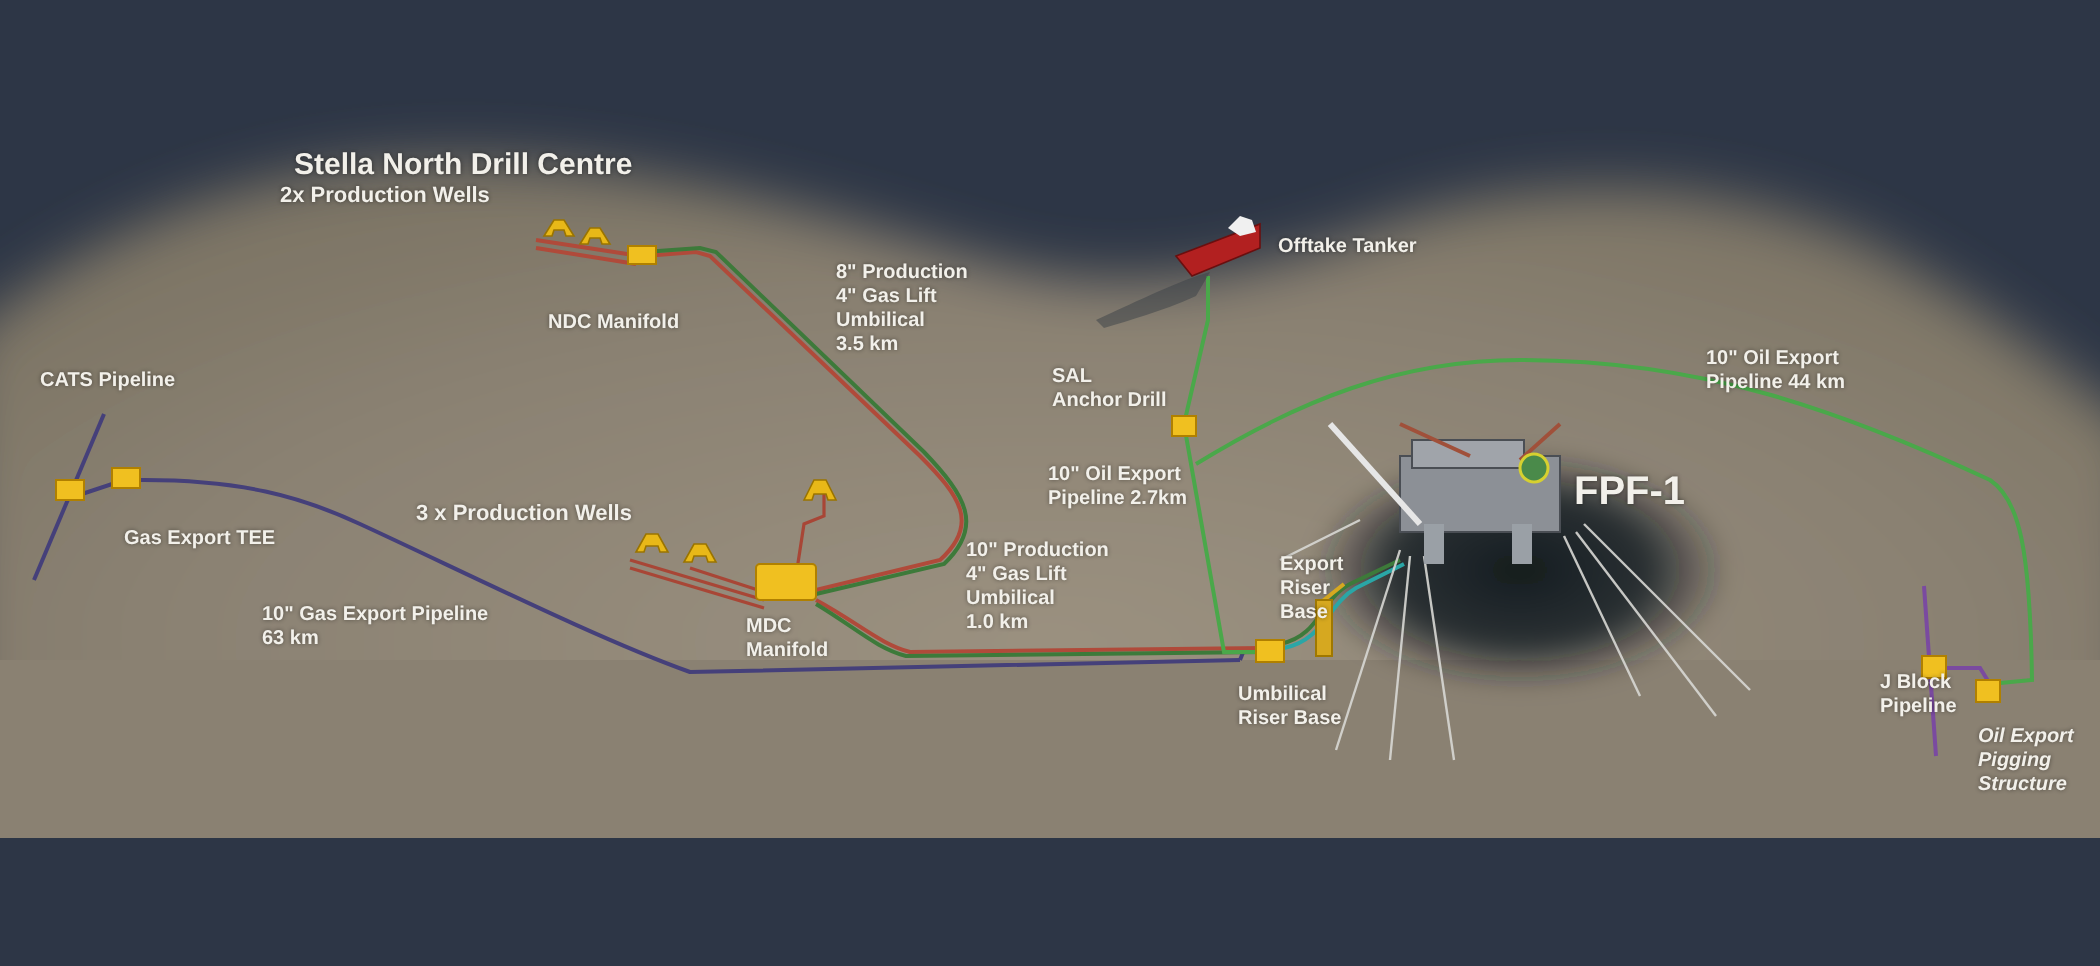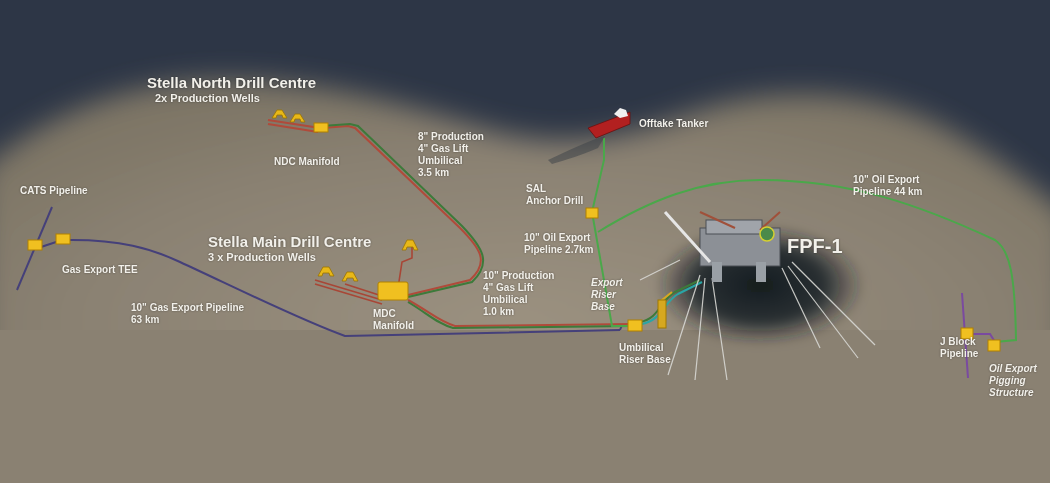--- a/index.html
+++ b/index.html
@@ -1,17 +1,17 @@
 <!DOCTYPE html>
 <html><head>
 <meta charset="utf-8">
 <style>
   html,body{margin:0;padding:0;}
   body{width:1050px;height:483px;overflow:hidden;background:#2d3646;font-family:"Liberation Sans",sans-serif;}
-  .scene{position:relative;width:1050px;height:483px;overflow:hidden;}
+  .scene{position:relative;width:1050px;height:419px;overflow:hidden;}
   svg.map{position:absolute;left:0;top:0;}
   .lbl{position:absolute;color:#f2f0ea;font-weight:bold;font-size:10px;line-height:12px;text-shadow:0 0 2px rgba(0,0,0,0.45);white-space:nowrap;}
   .lbl.big{font-size:15px;line-height:17px;}
   .lbl.sub{font-size:11px;line-height:13px;}
   .lbl.fpf{font-size:20px;line-height:22px;}
   .lbl .line{display:block;}
 </style>
 </head>
 <body>
 
@@ -122,21 +122,21 @@
       <rect x="712" y="262" width="10" height="20" fill="#9aa0a6"></rect>
       <rect x="756" y="262" width="10" height="20" fill="#9aa0a6"></rect>
       <line x1="665" y1="212" x2="710" y2="262" stroke="#e6e6e6" stroke-width="3"></line>
       <line x1="700" y1="212" x2="735" y2="228" stroke="#a0503a" stroke-width="2"></line>
       <line x1="760" y1="230" x2="780" y2="212" stroke="#a0503a" stroke-width="2"></line>
       <circle cx="767" cy="234" r="7" fill="#4a8a4a" stroke="#d6d030" stroke-width="1.5"></circle>
     </g>
   </svg>
 
   <div class="lbl big" style="left:147px;top:74px;">Stella North Drill Centre</div>
-  <div class="lbl sub" style="left:155px;top:92px;text-align:center;">2x Production Wells</div>
+  <div class="lbl sub" style="left:140px;top:92px;text-align:center;">2x Production Wells</div>
 
   <div class="lbl" style="left:274px;top:156px;">
     <span class="line">NDC Manifold</span>
   </div>
 
   <div class="lbl" style="left:418px;top:131px;">
     <span class="line">8" Production</span>
     <span class="line">4" Gas Lift</span>
     <span class="line">Umbilical</span>
     <span class="line">3.5 km</span>
@@ -146,21 +146,20 @@
     <span class="line">CATS Pipeline</span>
   </div>
   <div class="lbl" style="left:34px;top:264px;margin-left:28px;">
     <span class="line">Gas Export TEE</span>
   </div>
   <div class="lbl" style="left:131px;top:302px;">
     <span class="line">10" Gas Export Pipeline</span>
     <span class="line">63 km</span>
   </div>
 
-  <div class="lbl big" style="left:208px;top:233px;">Stella Main Drill Centre</div>
   <div class="lbl sub" style="left:208px;top:251px;">3 x Production Wells</div>
 
   <div class="lbl" style="left:373px;top:308px;">
     <span class="line">MDC</span>
     <span class="line">Manifold</span>
   </div>
 
   <div class="lbl" style="left:483px;top:270px;">
     <span class="line">10" Production</span>
     <span class="line">4" Gas Lift</span>
@@ -174,21 +173,21 @@
   </div>
   <div class="lbl" style="left:524px;top:232px;">
     <span class="line">10" Oil Export</span>
     <span class="line">Pipeline 2.7km</span>
   </div>
 
   <div class="lbl" style="left:639px;top:118px;">
     <span class="line">Offtake Tanker</span>
   </div>
 
-  <div class="lbl" style="left:591px;top:277px;font-style:italic;">
+  <div class="lbl" style="left:640px;top:277px;">
     <span class="line">Export</span>
     <span class="line">Riser</span>
     <span class="line">Base</span>
   </div>
   <div class="lbl" style="left:619px;top:342px;">
     <span class="line">Umbilical</span>
     <span class="line">Riser Base</span>
   </div>
 
   <div class="lbl fpf" style="left:787px;top:235px;">

